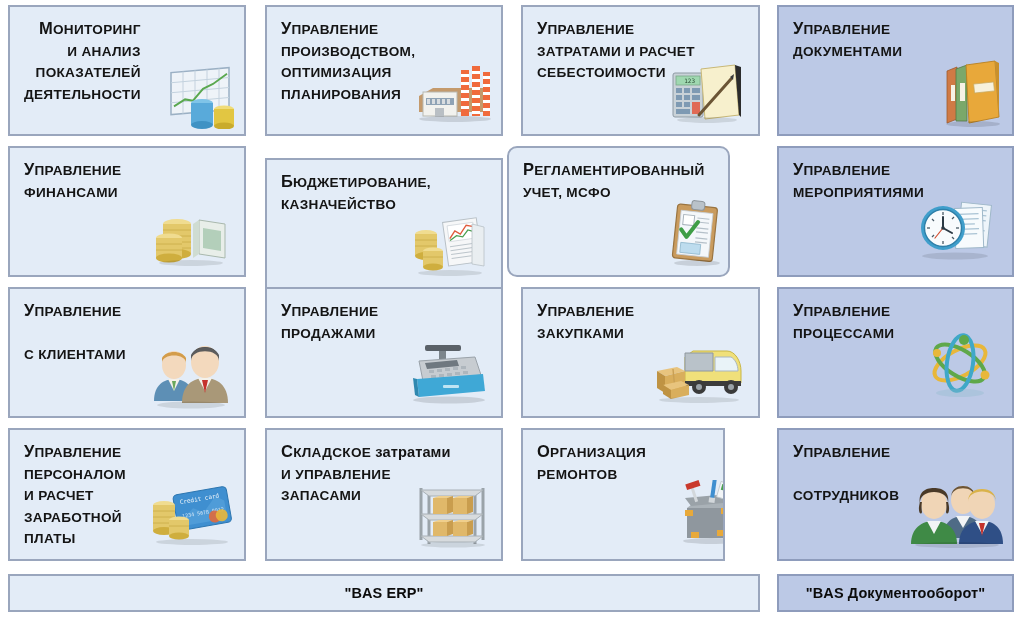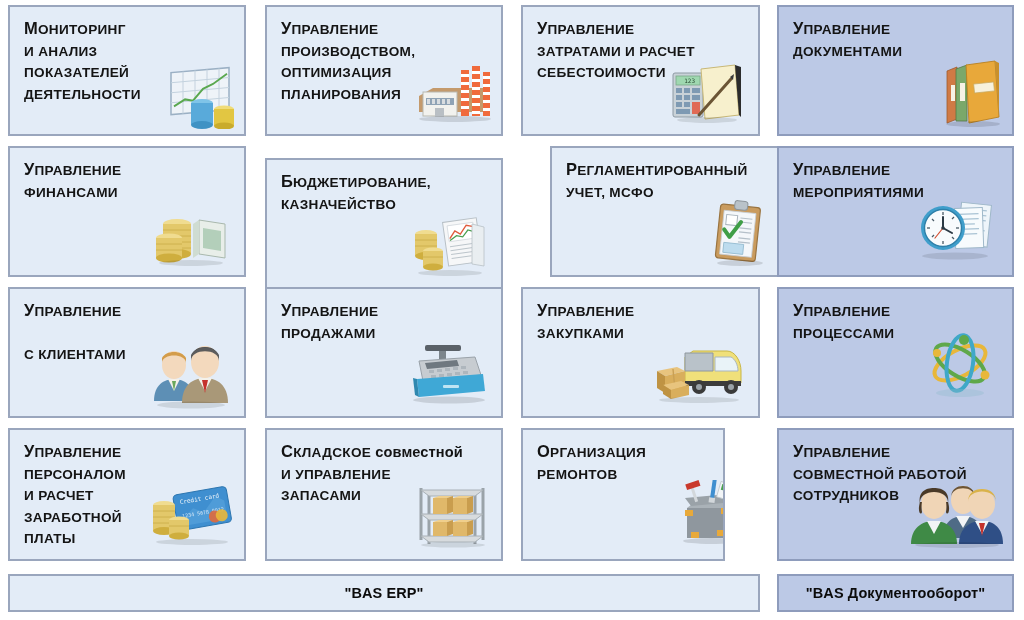--- a/index.html
+++ b/index.html
@@ -89,21 +89,21 @@
     font-weight: 700;
     color: #0b0b0b;
     letter-spacing: 0.1px;
     white-space: nowrap;
   }
 </style>
 </head>
 <body>
 
 <div id="board">
-    <div class="card" style="left: 8px; top: 5px; width: 238px; height: 131px;">
+    <div class="card" style="left: 8px; top: 5px; width: 238px; height: 131px; text-align: right;">
       <div class="card-title"><span class="big">М</span><span class="sc">ониторинг</span><br><span class="sc">и анализ</span><br><span class="sc">показателей</span><br><span class="sc">деятельности</span></div>
       <div class="card-icon" style="left: 157px; top: 54px;">
         <svg width="76" height="68" viewBox="0 0 76 68">
     <g transform="skewY(-5)">
       <rect x="4" y="12" width="58" height="42" fill="#eef3f8" stroke="#9bb0c4" stroke-width="1.5"></rect>
       <g stroke="#c3d2de" stroke-width="1">
         <line x1="4" y1="22" x2="62" y2="22"></line>
               <line x1="4" y1="32" x2="62" y2="32"></line>
         <line x1="4" y1="42" x2="62" y2="42"></line>
         <line x1="16" y1="12" x2="16" y2="54"></line>
@@ -278,21 +278,21 @@
       <rect x="1" y="5" width="20" height="16" fill="#e3c86a"></rect>
       <g stroke="#c9ab46" stroke-width="0.8">
               <line x1="1" y1="11" x2="21" y2="11"></line>
             </g>
       <ellipse cx="11" cy="21" rx="10" ry="3.6" fill="#cfae3e"></ellipse>
     </g>
     <ellipse cx="38" cy="57" rx="32" ry="3" fill="#000" opacity="0.1"></ellipse>
   </svg>
       </div>
     </div>
-    <div class="card" style="left: 550px; top: 146px; width: 243px; height: 131px;">
+    <div class="card" style="left: 507px; top: 146px; width: 223px; height: 131px; border-radius: 10px;">
       <div class="card-title"><span class="big">Р</span><span class="sc">егламентированный</span><br><span class="sc">учет, МСФО</span></div>
       <div class="card-icon" style="left: 160px; top: 50px;">
         <svg width="56" height="68" viewBox="0 0 56 68">
     <g transform="rotate(6 28 34)">
       <rect x="6" y="8" width="40" height="54" rx="3" fill="#c99b5e" stroke="#9a7440" stroke-width="1.2"></rect>
       <rect x="10" y="14" width="32" height="44" fill="#f4f7fa" stroke="#c5ced6" stroke-width="0.8"></rect>
       <rect x="20" y="3" width="13" height="9" rx="3" fill="#b9c2c9" stroke="#8d959b" stroke-width="1"></rect>
       <rect x="13" y="18" width="11" height="10" fill="#ffffff" stroke="#aab4bd" stroke-width="1"></rect>
       <g stroke="#b5c0c9" stroke-width="1.1">
         <line x1="27" y1="20" x2="39" y2="20"></line>
@@ -479,21 +479,21 @@
       <g stroke="#c9ab46" stroke-width="0.8">
               <line x1="1" y1="11" x2="21" y2="11"></line>
             </g>
       <ellipse cx="11" cy="21" rx="10" ry="3.6" fill="#cfae3e"></ellipse>
     </g>
     <ellipse cx="42" cy="57" rx="36" ry="3" fill="#000" opacity="0.1"></ellipse>
   </svg>
       </div>
     </div>
     <div class="card" style="left: 265px; top: 428px; width: 238px; height: 133px;">
-      <div class="card-title"><span class="big">С</span><span class="sc">кладское</span><span class="lc"> совместной</span><br><span class="sc">и управление</span><br><span class="sc">запасами</span></div>
+      <div class="card-title"><span class="big">С</span><span class="sc">кладское</span><span class="lc"> затратами</span><br><span class="sc">и управление</span><br><span class="sc">запасами</span></div>
       <div class="card-icon" style="left: 146px; top: 52px;">
         <svg width="80" height="66" viewBox="0 0 80 66">
     <g stroke="#9aa3a9" stroke-width="3" fill="none">
       <line x1="8" y1="6" x2="8" y2="58"></line>
             <line x1="70" y1="6" x2="70" y2="58"></line>
       <line x1="16" y1="12" x2="16" y2="62"></line>
             <line x1="62" y1="12" x2="62" y2="62"></line>
     </g>
     <g>
       <polygon points="8,8 70,8 62,14 16,14" fill="#d7dbde" stroke="#a8b0b6" stroke-width="1"></polygon>
@@ -542,21 +542,21 @@
     </g>
     <g transform="rotate(16 50 16)">
       <polygon points="46,2 58,2 58,18 46,18" fill="#f2f5f7" stroke="#c0c8ce" stroke-width="0.8"></polygon>
       <polygon points="48,4 56,4 56,10 48,10" fill="#4aa050"></polygon>
     </g>
     <ellipse cx="40" cy="61" rx="28" ry="3" fill="#000" opacity="0.12"></ellipse>
   </svg>
       </div>
     </div>
     <div class="card dark" style="left: 777px; top: 428px; width: 237px; height: 133px;">
-      <div class="card-title"><span class="big">У</span><span class="sc">правление</span><br><span class="sc">совместной работой</span><br><span class="sc">сотрудников</span></div>
+      <div class="card-title"><span class="big">У</span><span class="sc">правление</span><br><br><span class="sc">сотрудников</span></div>
       <div class="card-icon" style="left: 130px; top: 48px;">
         <svg width="96" height="70" viewBox="0 0 96 70">
     <g transform="translate(30,0)">
       <path d="M4 60 C4 44 14 38 24 38 C34 38 44 44 44 60 Z" fill="#4f6b86"></path>
       <path d="M17 38 L24 50 L31 38 Z" fill="#f2f4f6"></path>
       <ellipse cx="24" cy="22" rx="12" ry="14" fill="#f0d5b6"></ellipse>
       <path d="M12 20 C12 7 36 7 36 20 C36 11 30 8 24 8 C18 8 12 11 12 20 Z" fill="#6b5435"></path>
     </g>
     <g transform="translate(0,4)">
       <path d="M2 62 C2 46 13 39 25 39 C37 39 48 46 48 62 Z" fill="#3f8a46"></path>

